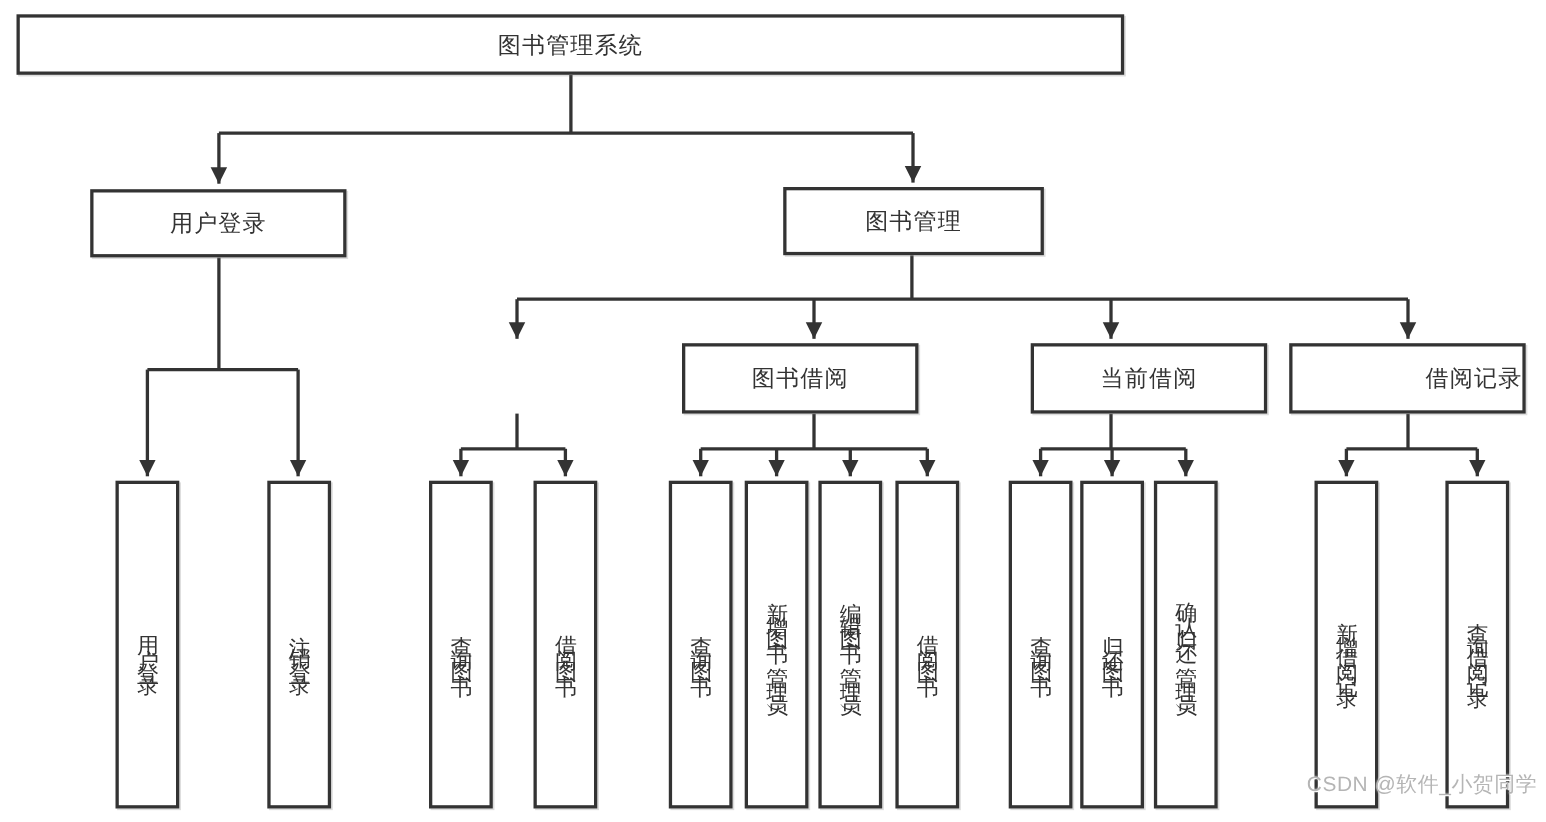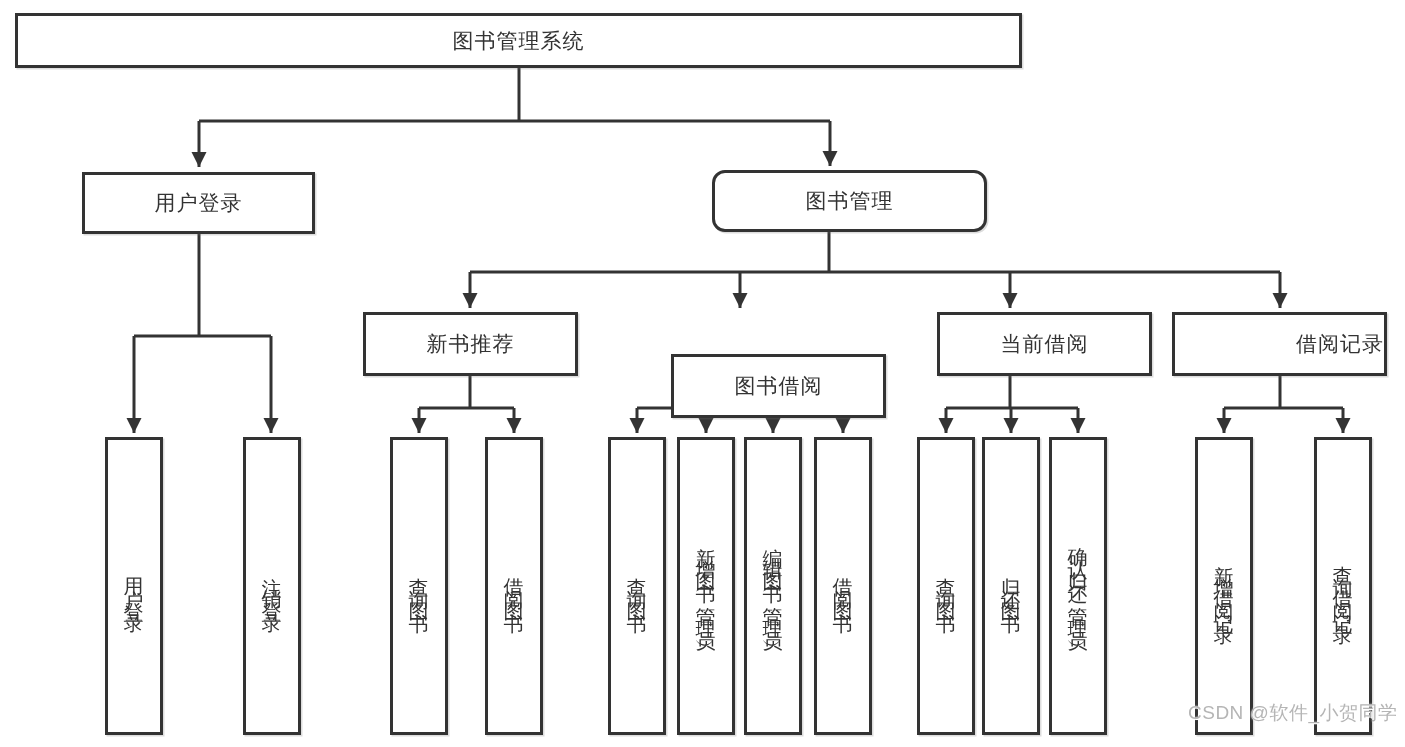--- a/index.html
+++ b/index.html
@@ -17,21 +17,21 @@
     position:absolute;box-sizing:border-box;
     background:var(--boxbg,#ffffff);
     border:3px solid var(--line,#333333);
     display:flex;align-items:center;justify-content:center;
     color:var(--text,#333333);
     box-shadow:1.5px 1.5px 0 rgba(120,120,120,0.25);
   }
   .h-box{font-size:21px;letter-spacing:1px;}
   .root{left:15px;top:13px;width:1007px;height:55px;}
   .lvl1-a{left:82px;top:172px;width:233px;height:62px;}
-  .lvl1-b{left:712px;top:170px;width:275px;height:62px;border-radius:13px;}
+  .lvl1-b{left:712px;top:170px;width:237px;height:62px;}
   .lvl2{top:312px;width:215px;height:64px;}
   .leaf{top:437px;width:58px;height:298px;}
   .leaf span{
     writing-mode:vertical-rl;
     text-orientation:mixed;
     font-size:20px;
     line-height:1;
     letter-spacing:12px;
     color:var(--text,#333333);
     white-space:nowrap;
@@ -117,24 +117,21 @@
     <span>图书管理系统</span>
   </div>
 
   <div class="box h-box lvl1-a">
     <span>用户登录</span>
   </div>
   <div class="box h-box lvl1-b">
     <span>图书管理</span>
   </div>
 
-  <div class="box h-box lvl2" style="left:363px;">
-    <span>新书推荐</span>
-  </div>
-  <div class="box h-box lvl2" style="left:671px;margin-top:42px;">
+  <div class="box h-box lvl2" style="left:620px;">
     <span>图书借阅</span>
   </div>
   <div class="box h-box lvl2" style="left:937px;">
     <span>当前借阅</span>
   </div>
   <div class="box h-box lvl2" style="left:1172px;justify-content:flex-end;">
     <span>借阅记录</span>
   </div>
 
   <div class="box leaf" style="left:105px;">

